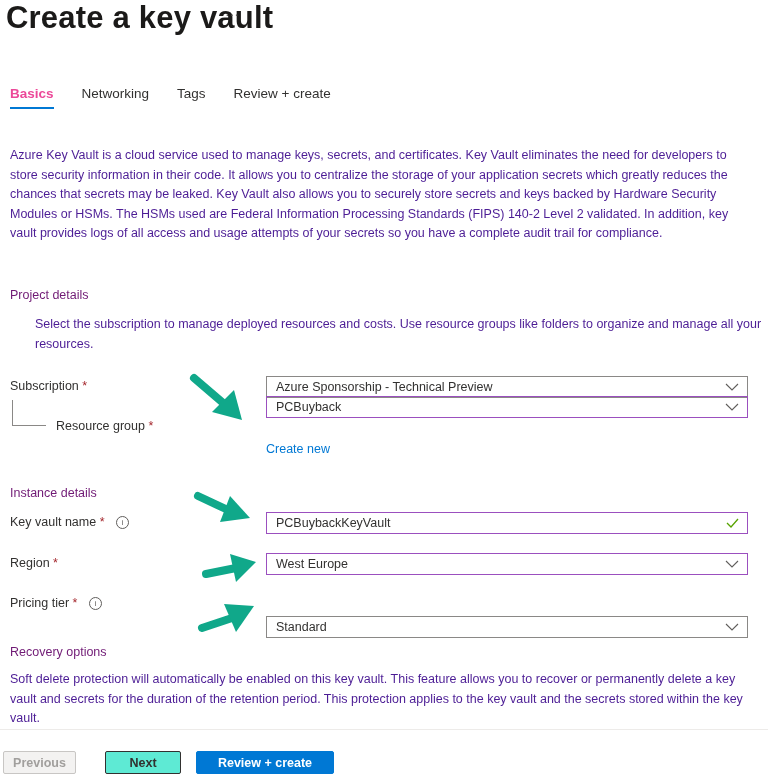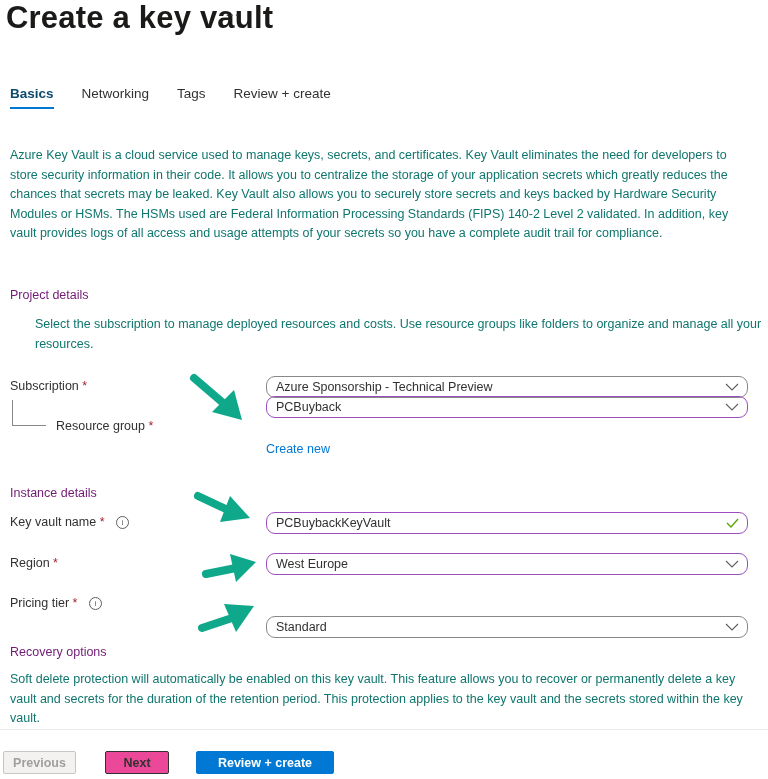--- a/index.html
+++ b/index.html
@@ -2,37 +2,37 @@
 <html><head>
 <meta charset="utf-8">
 <style>
   html, body { margin:0; padding:0; background:#ffffff; }
   body { width:768px; height:779px; position:relative; overflow:hidden;
          font-family:"Liberation Sans", "DejaVu Sans", sans-serif; color:#323130; font-size:13px; }
   .title { position:absolute; left:6px; top:0px; font-size:31px; font-weight:600; color:#1b1a19; letter-spacing:0.2px; }
   .ellipsis { position:absolute; left:225px; top:6px; font-size:14px; color:#605e5c; }
   .tabs { position:absolute; left:10px; top:86px; display:flex; gap:0; }
   .tab { font-size:13.5px; color:#323130; margin-right:28px; position:relative; padding-bottom:8px; cursor:pointer; }
-  .tab.active { font-weight:600; color:#0c4a6e; }
+  .tab.active { font-weight:600; color:#ec4899; }
   .tab.active::after { content:""; position:absolute; left:0; right:0; bottom:0; height:2px; background:#0078d4; }
-  .para { position:absolute; left:10px; width:742px; font-size:12.5px; line-height:19.5px; color:#0f766e; }
+  .para { position:absolute; left:10px; width:742px; font-size:12.5px; line-height:19.5px; color:#4c1d95; }
   .section { position:absolute; left:10px; font-size:12.5px; color:#701a75; }
   .label { position:absolute; font-size:12.5px; color:#323130; }
   .req { color:#a4262c; }
   .info { display:inline-block; width:11px; height:11px; border:1px solid #605e5c; border-radius:50%; font-size:8px; line-height:11px; text-align:center; color:#605e5c; margin-left:8px; vertical-align:1px; font-style:normal; }
-  .field { position:absolute; left:266px; width:482px; height:22px; border:1px solid #8a8886; border-radius:9px; box-sizing:border-box; display:flex; align-items:center; cursor:pointer; }
+  .field { position:absolute; left:266px; width:482px; height:22px; border:1px solid #8a8886; border-radius:0; box-sizing:border-box; display:flex; align-items:center; cursor:pointer; }
   .field.purple { border-color:#9b4fbf; }
   .field .val { flex:1; padding-left:9px; font-size:12.5px; color:#323130; }
   .field .chev { width:30px; display:flex; align-items:center; justify-content:center; }
   .link { position:absolute; left:266px; top:442px; font-size:12.5px; color:#0078d4; cursor:pointer; }
   .tree { position:absolute; left:12px; top:400px; width:33px; height:25px; border-left:1px solid #8a8886; border-bottom:1px solid #8a8886; }
   .divider { position:absolute; left:0; right:0; top:729px; height:1px; background:#edebe9; }
   .btn { position:absolute; top:751px; height:23px; box-sizing:border-box; border-radius:2px; font-size:12.5px; font-weight:600; display:flex; align-items:center; justify-content:center; cursor:pointer; }
   .btn.prev { left:3px; width:73px; background:#f3f2f1; border:1px solid #c8c6c4; color:#a19f9d; }
-  .btn.next { left:105px; width:64px; background:#ec4899; border:1px solid #323130; color:#323130; }
+  .btn.next { left:105px; width:76px; background:#5eead4; border:1px solid #323130; color:#323130; }
   .btn.primary { left:196px; width:138px; background:#0078d4; border:1px solid #0078d4; color:#ffffff; }
   .arrow { position:absolute; }
 </style>
 </head>
 <body>
 
 <div class="title">Create a key vault</div>
 <div class="ellipsis">···</div>
 
 <div class="tabs">

